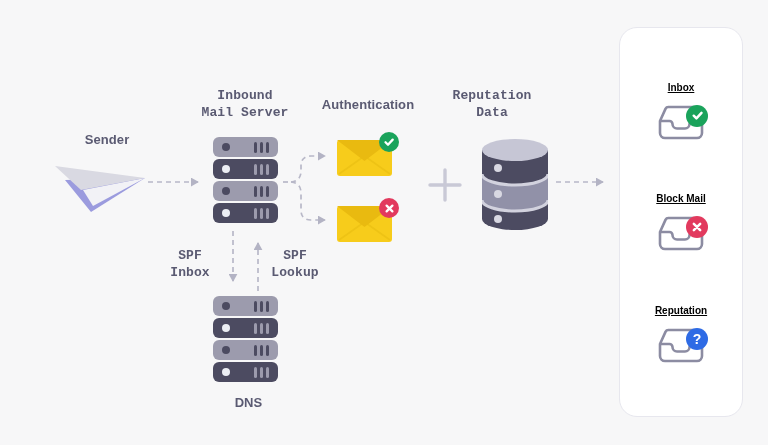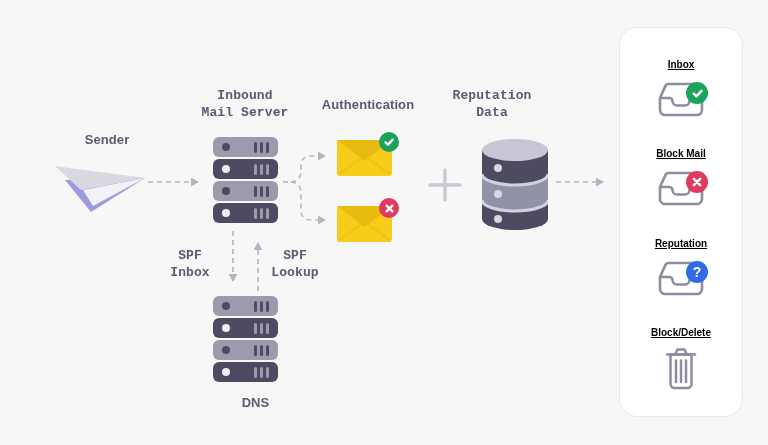--- a/index.html
+++ b/index.html
@@ -191,21 +191,21 @@
       </div>
     <div class="srow dark">
         <span class="dot"></span>
         <span class="bars">
           <i></i>
           <i></i>
           <i></i>
         </span>
       </div>
   </div>
-  <div class="lbl" style="left:223px;top:394px;width:65px">DNS</div>
+  <div class="lbl" style="left:216px;top:394px;width:65px">DNS</div>
 
   <div class="panel">
 
     <div class="outcome">
       <div class="olabel">Inbox</div>
       <div class="oicon">
         <svg width="50" height="38" viewBox="0 0 50 38">
           <path d="M4 31 a5 5 0 0 0 5 5 h32 a5 5 0 0 0 5 -5 V19 L40.4 6.6 A3 3 0 0 0 37.7 5 H12.3 A3 3 0 0 0 9.6 6.6 L4 19 Z" fill="#fff" stroke="#8c8ca2" stroke-width="2.6" stroke-linejoin="round"></path>
           <path d="M4 19 h9.5 a3 3 0 0 1 3 3 a4.5 4.5 0 0 0 4.5 4.5 h8 a4.5 4.5 0 0 0 4.5 -4.5 a3 3 0 0 1 3 -3 H46" fill="none" stroke="#8c8ca2" stroke-width="2.6" stroke-linejoin="round"></path>
         </svg>
@@ -240,26 +240,15 @@
           <path d="M4 19 h9.5 a3 3 0 0 1 3 3 a4.5 4.5 0 0 0 4.5 4.5 h8 a4.5 4.5 0 0 0 4.5 -4.5 a3 3 0 0 1 3 -3 H46" fill="none" stroke="#8c8ca2" stroke-width="2.6" stroke-linejoin="round"></path>
         </svg>
         <span class="badge" style="background:#2e6be5">
           <svg width="22" height="22" viewBox="0 0 22 22">
             <text x="11" y="16" text-anchor="middle" font-family="Liberation Sans, sans-serif" font-size="14" font-weight="bold" fill="#ffffff">?</text>
           </svg>
         </span>
       </div>
     </div>
 
-    <div class="outcome">
-      <div class="olabel">Block/Delete</div>
-      <div class="oicon" style="display:flex;justify-content:center;">
-        <svg width="40" height="44" viewBox="0 0 40 44">
-          <path d="M14.5 7 L16.5 2.5 H23.5 L25.5 7" fill="none" stroke="#8c8ca2" stroke-width="2.5" stroke-linejoin="round"></path>
-          <path d="M6 7.5 H34" stroke="#8c8ca2" stroke-width="2.5" stroke-linecap="round"></path>
-          <path d="M9.5 7.5 H30.5 V37 a4 4 0 0 1 -4 4 H13.5 a4 4 0 0 1 -4 -4 Z" fill="none" stroke="#8c8ca2" stroke-width="2.5" stroke-linejoin="round"></path>
-          <path d="M15 13.5 V35 M20 13.5 V35 M25 13.5 V35" stroke="#8c8ca2" stroke-width="2.5" stroke-linecap="round"></path>
-        </svg>
-      </div>
-    </div>
 
   </div>
 </div>
 
 </body></html>

